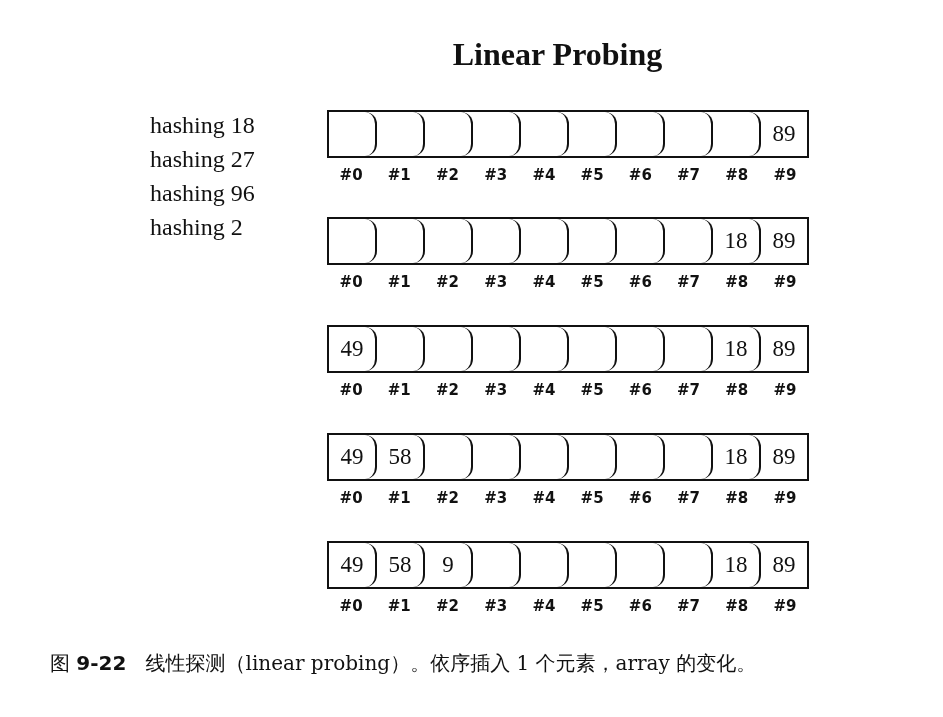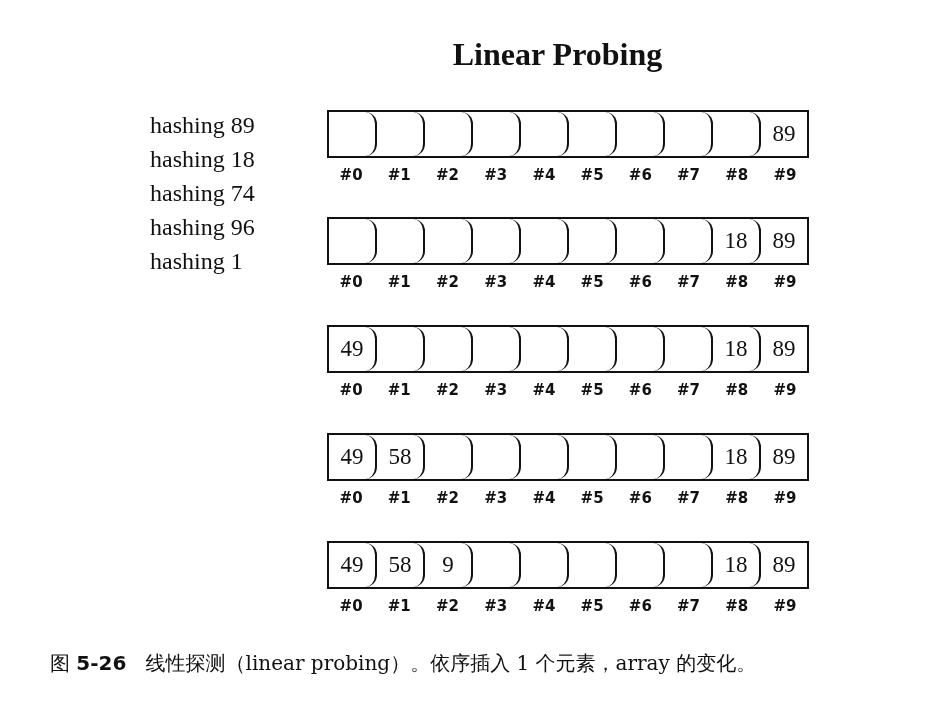--- a/index.html
+++ b/index.html
@@ -14,25 +14,24 @@
   .idx span{flex:1;text-align:center;font-family:"DejaVu Sans",sans-serif;font-weight:bold;font-size:15px;}
   .caption{position:absolute;left:50px;top:650px;font-family:"DejaVu Serif",serif;font-size:20px;white-space:nowrap;}
   .caption .fig{font-family:"DejaVu Sans",sans-serif;font-weight:bold;}
 </style>
 </head>
 <body>
 
 <div class="title">Linear Probing</div>
 
 <div class="labels">
-  <div>hashing 89</div>
   <div>hashing 18</div>
-  <div>hashing 74</div>
+  <div>hashing 27</div>
   <div>hashing 96</div>
-  <div>hashing 1</div>
+  <div>hashing 2</div>
 </div>
 
 <div id="arrays-root">
     <div class="arr" style="top: 110px;">
       <div class="cells">
         <div class="cell"></div>
         <div class="cell"></div>
         <div class="cell"></div>
         <div class="cell"></div>
         <div class="cell"></div>
@@ -156,15 +155,15 @@
         <span>#6</span>
         <span>#7</span>
         <span>#8</span>
         <span>#9</span>
       </div>
     </div>
   </div>
 
 <div class="caption">
   <span>图</span>
-  <span class="fig">5-26</span>
+  <span class="fig">9-22</span>
   &nbsp;&nbsp;<span>线性探测（linear probing）。依序插入 1 个元素，array 的变化。</span>
 </div>
 
 </body></html>

